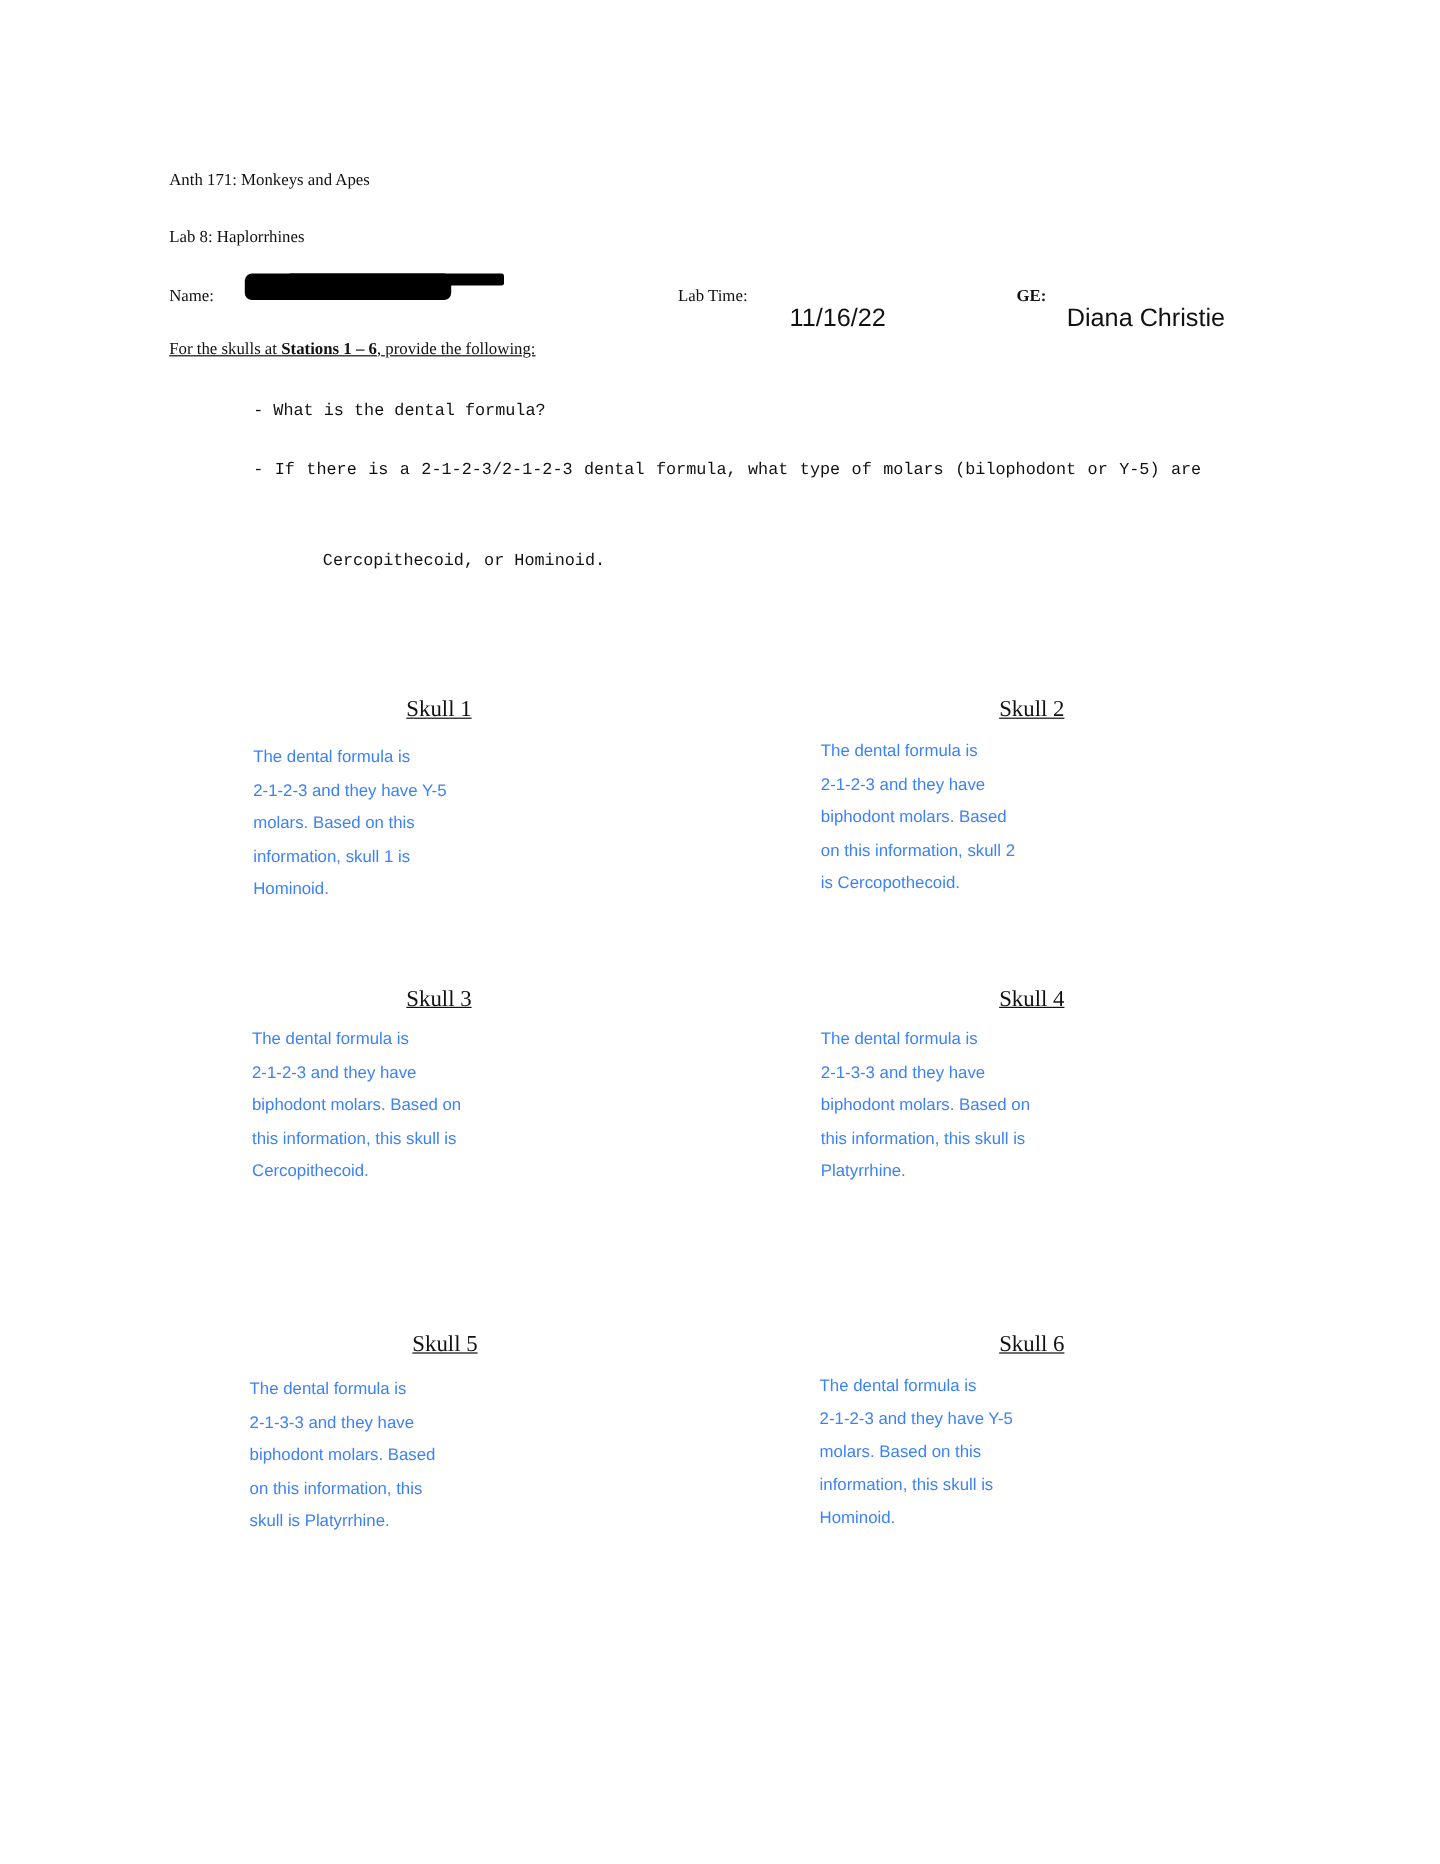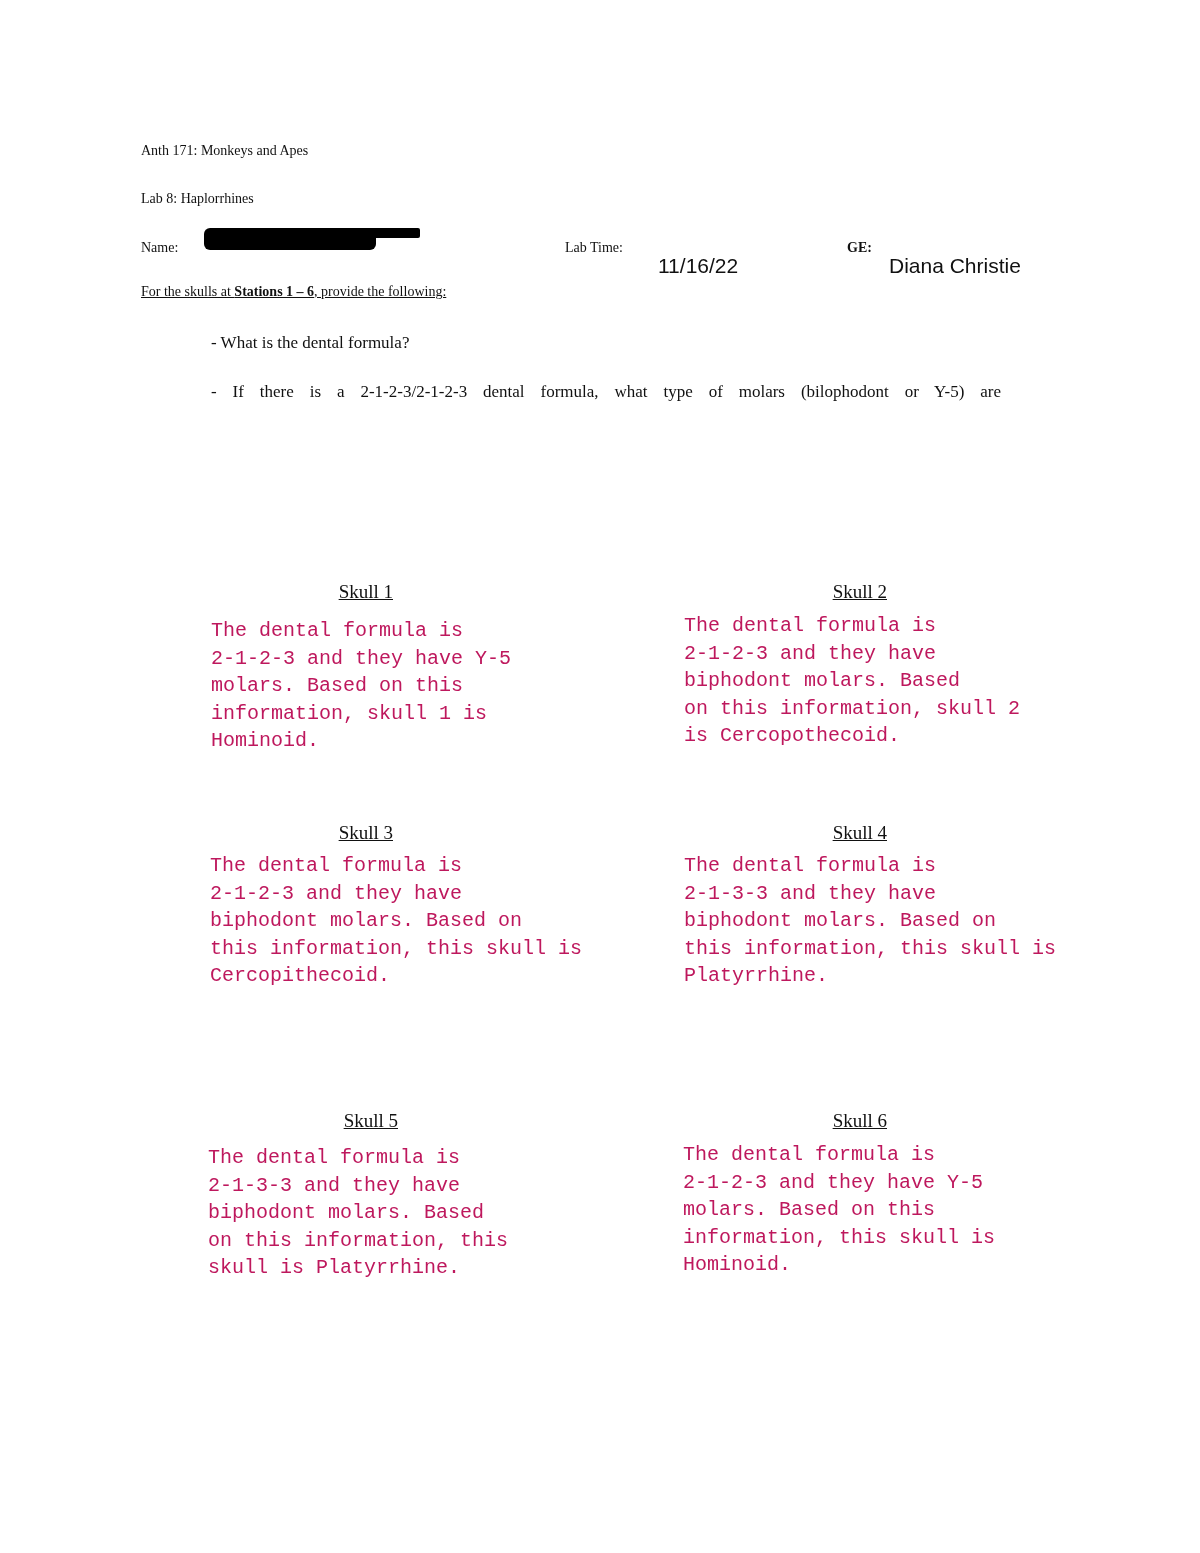--- a/index.html
+++ b/index.html
@@ -4,29 +4,29 @@
   <style>
     html, body { margin: 0; padding: 0; background: #ffffff; }
     body { width: 1200px; height: 1553px; position: relative; overflow: hidden; color: #111111; }
     .serif { font-family: "Liberation Serif", "DejaVu Serif", serif; font-size: 14px; }
     .abs { position: absolute; white-space: nowrap; }
     .bold { font-weight: bold; }
     .redact {
       position: absolute; background: #000; border-radius: 6px;
     }
     .answer-val { font-family: "Liberation Sans", "DejaVu Sans", sans-serif; font-size: 21px; color: #111; margin-top: 20px; }
-    .bullet { position: absolute; font-family: Liberation Serif, serif; font-size: 17px; line-height: 28px; }
+    .bullet { position: absolute; font-family: Liberation Mono, monospace; font-size: 14px; line-height: 28px; }
     .bullet .cont { display: block; padding-left: 58px; }
     .skull-title {
       position: absolute; font-family: "Liberation Serif", "DejaVu Serif", serif;
       font-size: 19px; font-weight: normal; text-decoration: underline; text-align: right; width: 160px;
     }
     .skull-answer {
-      position: absolute; font-family: Liberation Mono, monospace;
-      font-size: 20px; line-height: 27.5px; white-space: normal; color: #be185d;
+      position: absolute; font-family: Liberation Sans, sans-serif;
+      font-size: 14px; line-height: 27.5px; white-space: normal; color: #3b82f6;
     }
     .skull-answer span { display: block; white-space: nowrap; }
   </style>
 </head>
 <body>
 
 <div class="abs serif" style="left:141px; top:143px;">Anth 171: Monkeys and Apes</div>
 <div class="abs serif" style="left:141px; top:191px;">Lab 8: Haplorrhines</div>
 
 <div class="abs serif" style="left:141px; top:240px;">Name:</div>
@@ -47,20 +47,21 @@
 
 <div class="bullet" style="left:211px; top:329px;">
   <span>- What is the dental formula?</span>
 </div>
 
 <div class="bullet" style="left:211px; top:378px; width:790px;">
   <span style="display:block; text-align:justify; text-align-last:justify;">- If there is a 2-1-2-3/2-1-2-3 dental formula, what type of molars (bilophodont or Y-5) are</span>
 </div>
 
 <div class="bullet" style="left:211px; top:454px; width:756px;">
+  <span class="cont">Cercopithecoid, or Hominoid.</span>
 </div>
 
 <div class="skull-title" style="left:233px; top:581px;">Skull 1</div>
 <div class="skull-answer" style="left:211px; top:617px;">
   <span>The dental formula is</span>
   <span>2-1-2-3 and they have Y-5</span>
   <span>molars. Based on this</span>
   <span>information, skull 1 is</span>
   <span>Hominoid.</span>
 </div>

